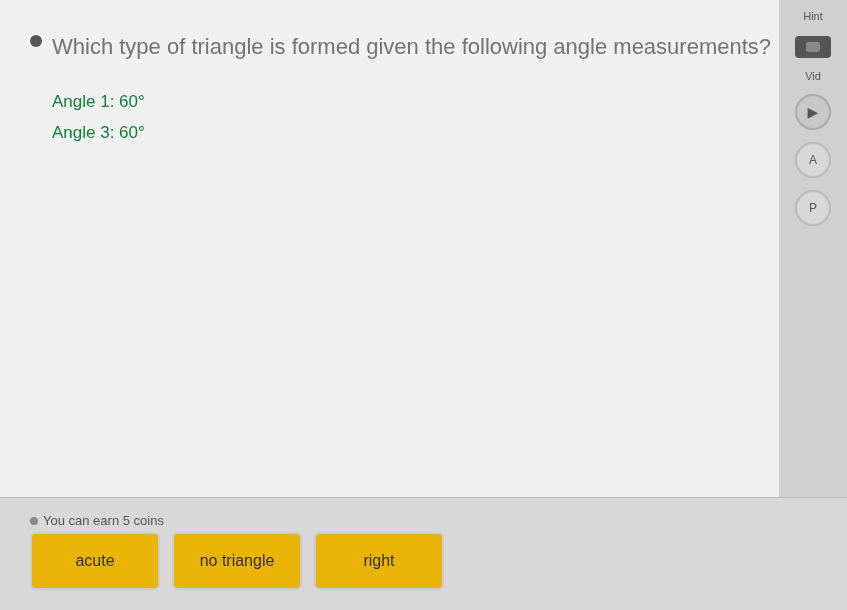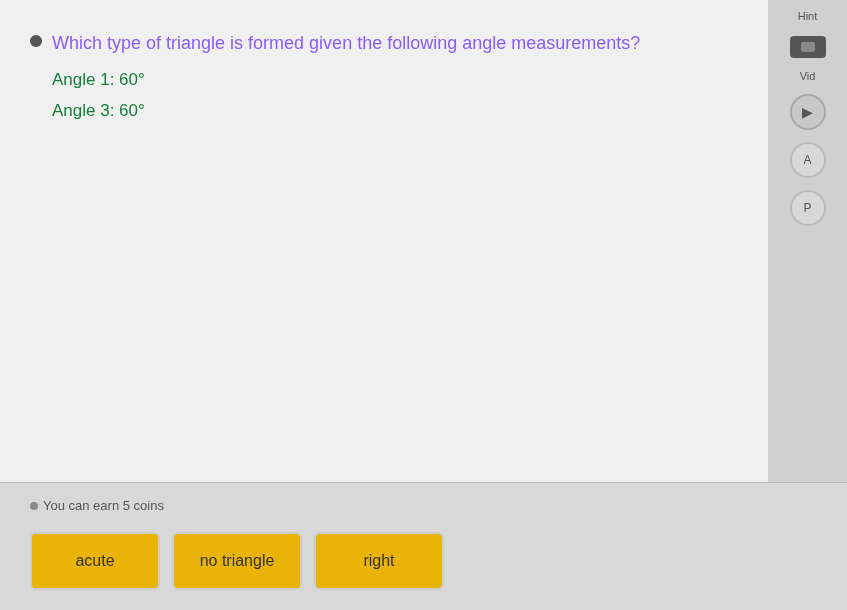--- a/index.html
+++ b/index.html
@@ -48,39 +48,39 @@
     }
 
     .question-text {
       font-size: 18px;
       font-weight: 500;
       color: #222;
       line-height: 1.5;
     }
 
     .question-title {
-      font-size: 18px;
+      font-size: 22px;
       font-weight: 500;
-      color: #8b5cf6;
-      margin-bottom: 8px;
+      color: #737373;
+      margin-bottom: 24px;
     }
 
     .angle-list {
       font-size: 17px;
       color: #15803d;
       line-height: 1.8;
       font-weight: 400;
     }
 
     
     .sidebar {
       position: absolute;
       right: 0;
       top: 0;
-      width: 79px;
+      width: 68px;
       height: 100%;
       background: #d0d0d0;
       display: flex;
       flex-direction: column;
       align-items: center;
       padding: 10px 0;
       gap: 12px;
     }
 
     .hint-text {
@@ -137,21 +137,21 @@
       border: 2px solid #bbb;
       font-size: 12px;
       color: #555;
     }
 
     .bottom-bar {
       background: #d8d8d8;
       padding: 15px 30px 20px 30px;
       display: flex;
       flex-direction: column;
-      gap: 19px;
+      gap: 4px;
       border-top: 1px solid #bbb;
     }
 
     .coins-text {
       font-size: 13px;
       color: #555;
       display: flex;
       align-items: center;
       gap: 5px;
     }

